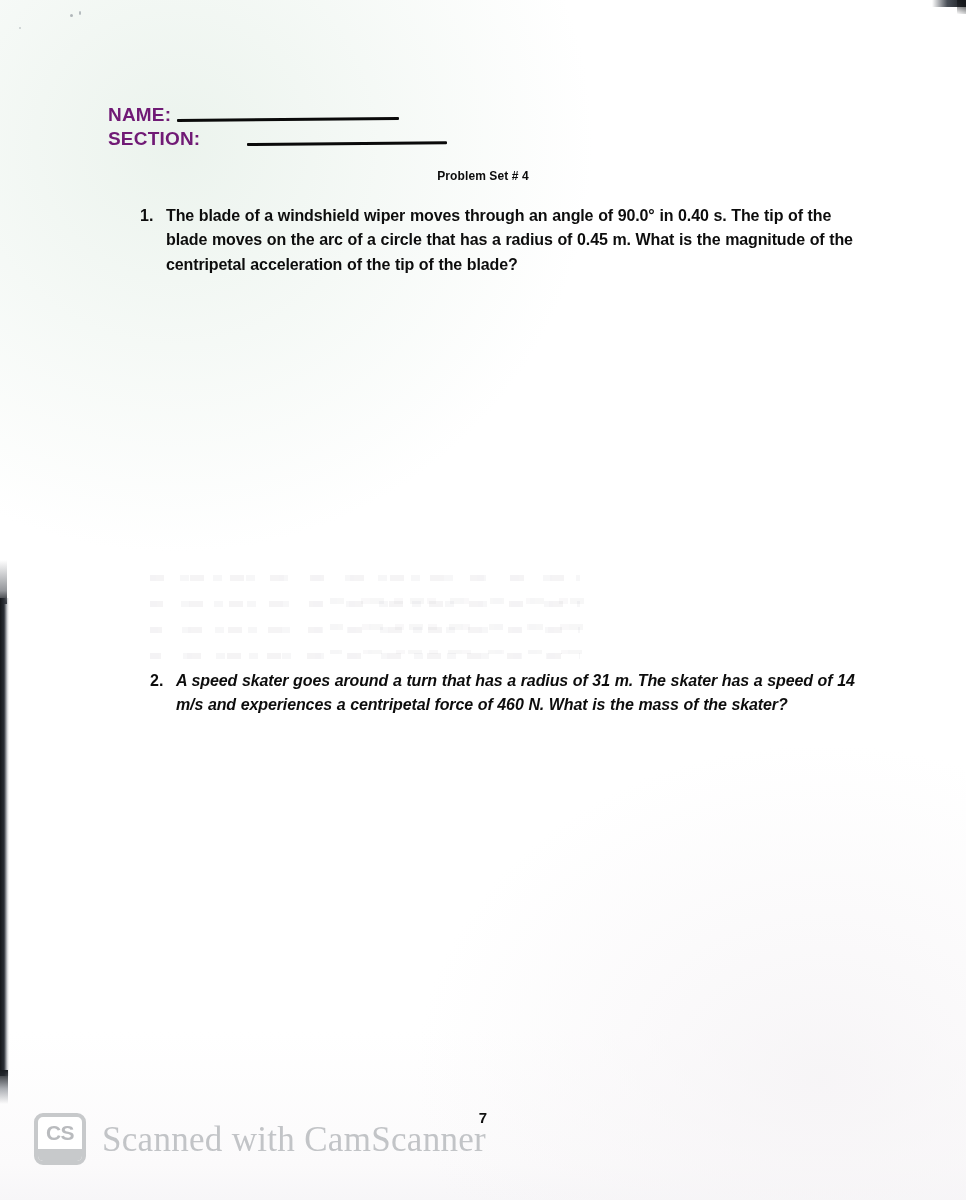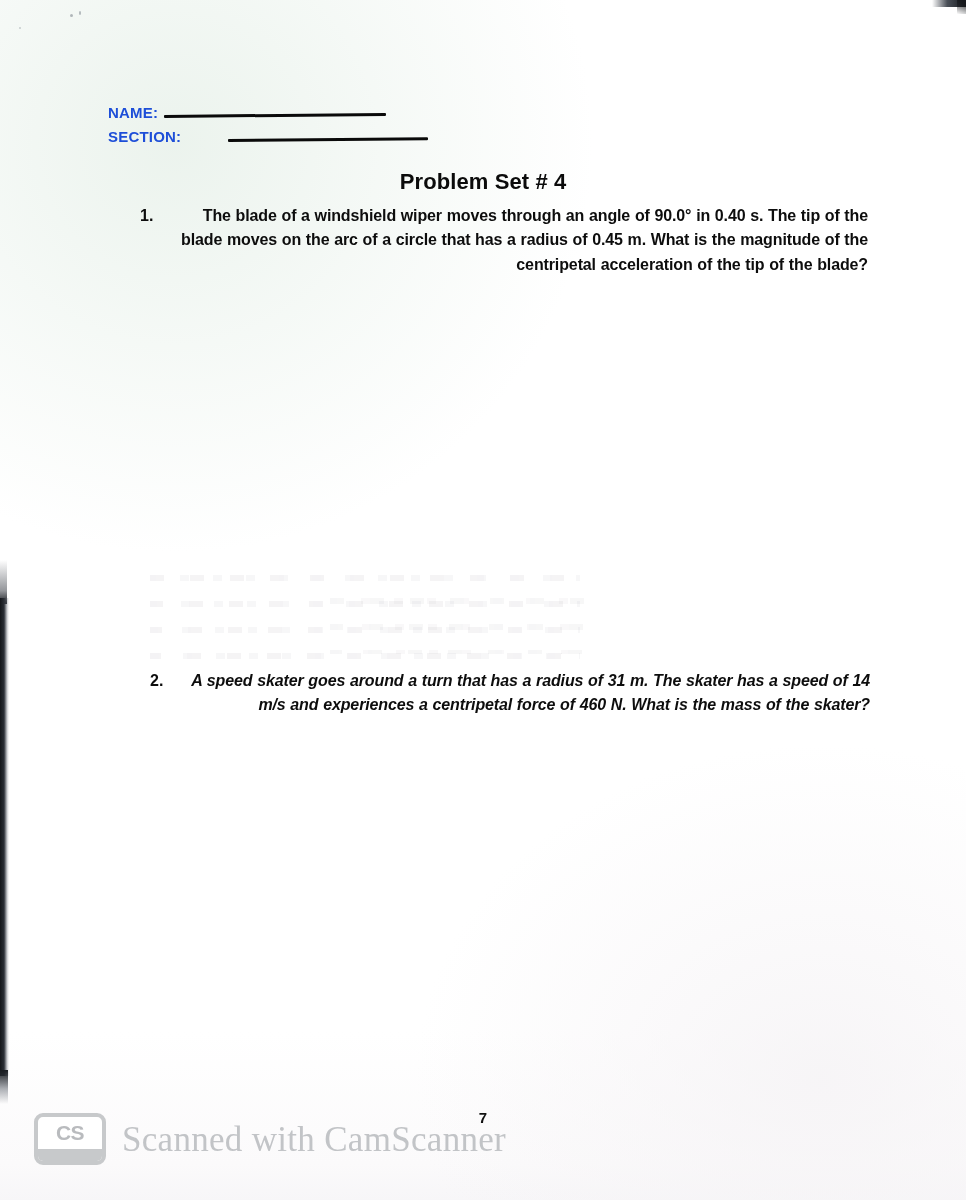--- a/index.html
+++ b/index.html
@@ -115,23 +115,23 @@
 
   
   .field-row {
     position: absolute;
     display: flex;
     align-items: flex-end;
     white-space: nowrap;
   }
   .field-label {
     font-weight: bold;
-    font-size: 15px;
+    font-size: 19px;
     letter-spacing: .2px;
-    color: #1d4ed8;
+    color: #701a75;
     line-height: 1;
   }
   .field-rule {
     display: inline-block;
     height: 3px;
     background: #0a0a0a;
     margin-left: 6px;
     margin-bottom: 2px;
     border-radius: 1px;
   }
@@ -146,21 +146,21 @@
   #srcode-row .field-rule { width: 198px; transform: rotate(-0.55deg); transform-origin: left center; }
 
   
   .doc-title {
     position: absolute;
     left: 0;
     top: 169px;
     width: 966px;
     text-align: center;
     font-weight: bold;
-    font-size: 22px;
+    font-size: 12px;
     color: #0b0b0b;
     letter-spacing: .1px;
   }
 
   
   .problem {
     position: absolute;
     display: flex;
     align-items: flex-start;
   }
@@ -172,21 +172,21 @@
     flex: 0 0 26px;
     text-align: left;
     line-height: 1.52;
   }
   .problem-text {
     font-weight: bold;
     font-size: 16px;
     color: #0d0d0d;
     line-height: 1.52;
     letter-spacing: -0.12px;
-    text-align: right;
+    text-align: left;
     word-spacing: .4px;
   }
 
   #problem-1 { left: 140px; top: 204px; width: 730px; }
   #problem-1 .problem-text { width: 702px; }
 
   #problem-2 { left: 150px; top: 669px; width: 720px; }
   #problem-2 .problem-text { width: 694px; font-style: italic; }
 
   
@@ -206,21 +206,21 @@
     position: absolute;
     left: 34px;
     top: 1113px;
     display: flex;
     align-items: center;
     gap: 16px;
     pointer-events: none;
   }
   .cs-logo {
     position: relative;
-    width: 72px;
+    width: 52px;
     height: 52px;
     border-radius: 9px;
     background: #ffffff;
     border: 4px solid #c7c9cb;
     box-sizing: border-box;
     overflow: hidden;
     flex: 0 0 auto;
   }
   .cs-logo .cs-text {
     position: absolute;

